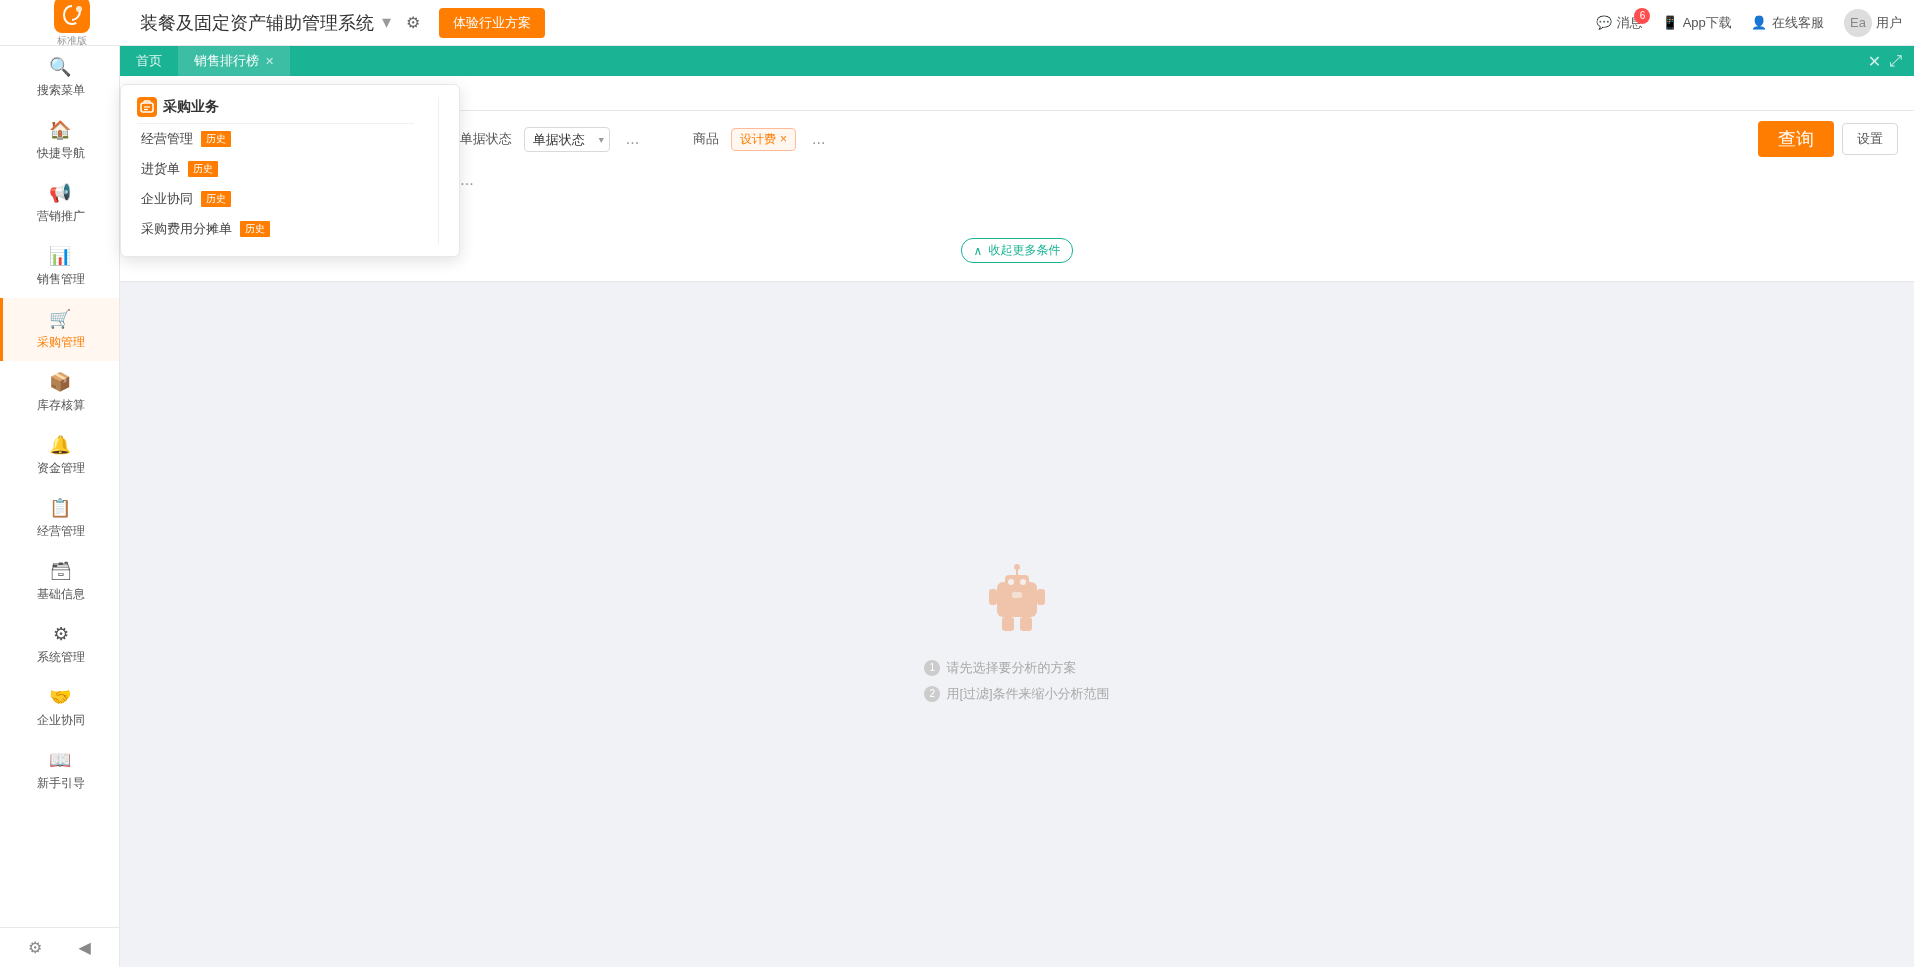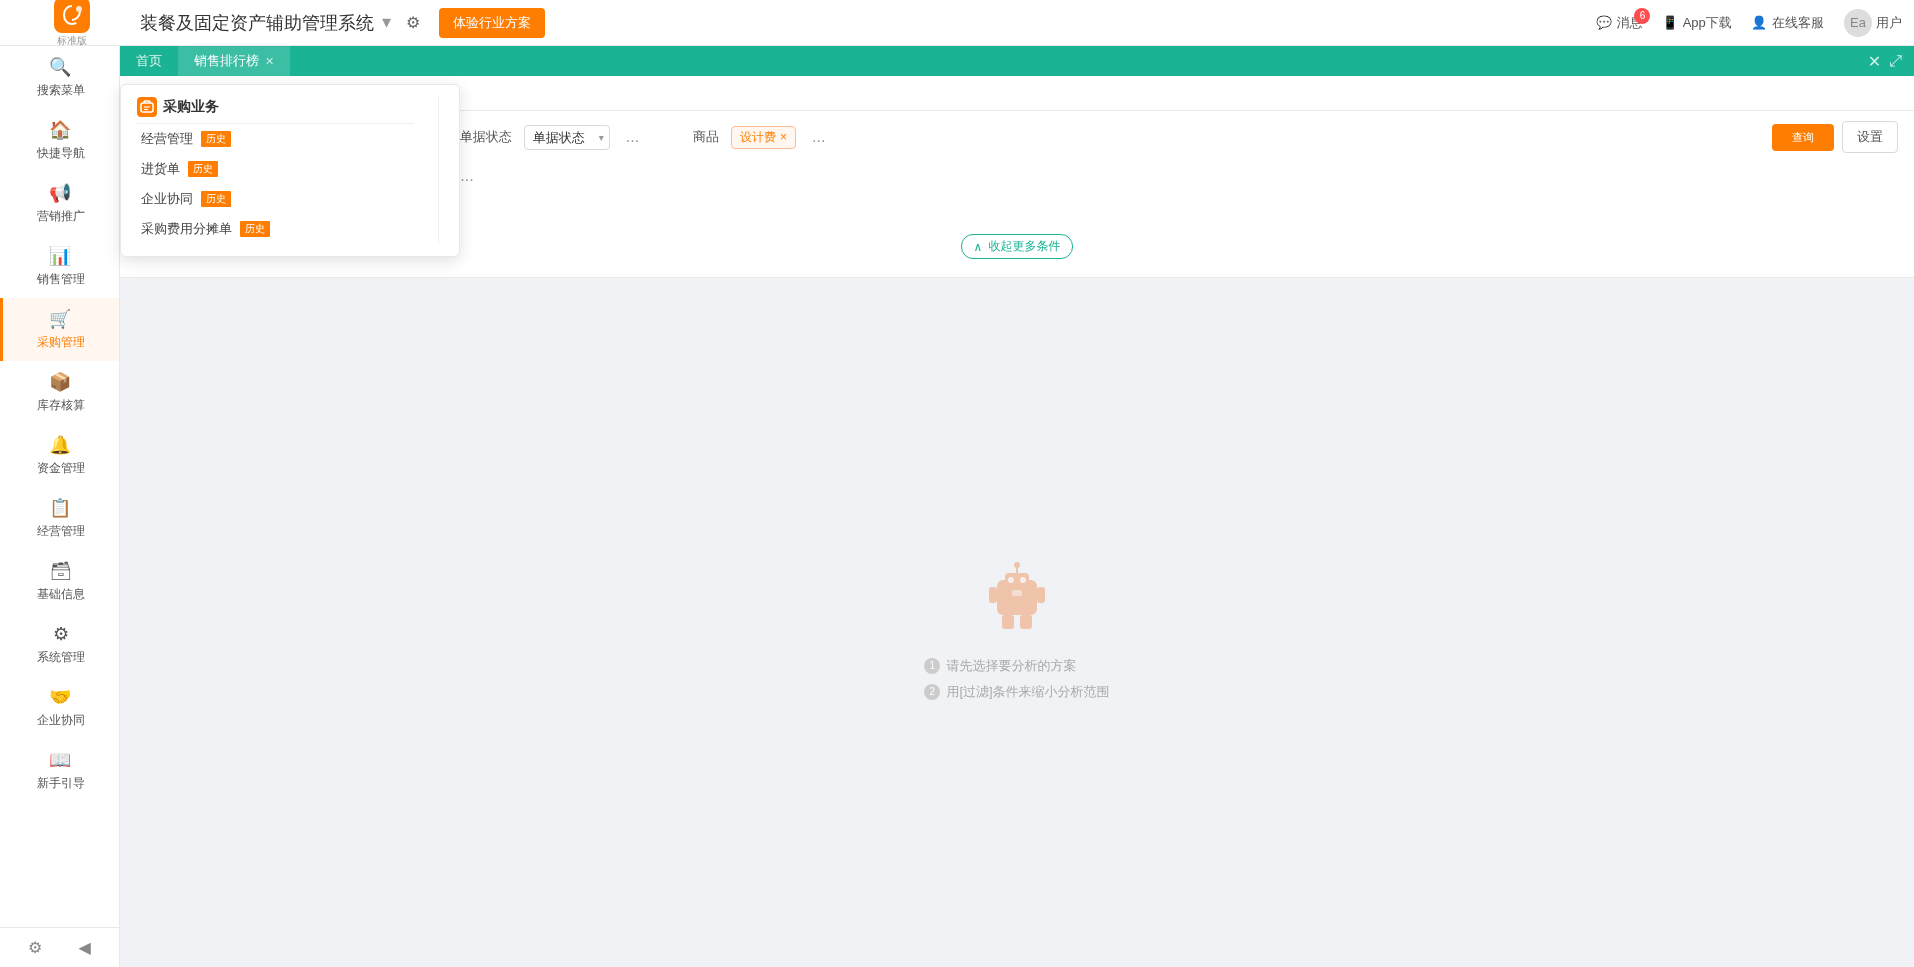--- a/index.html
+++ b/index.html
@@ -274,21 +274,21 @@
       display: flex;
       align-items: center;
       gap: 8px;
     }
     .btn-query {
       background: #ff7d00;
       color: #fff;
       border: none;
       border-radius: 4px;
       padding: 6px 20px;
-      font-size: 11px;
+      font-size: 18px;
       cursor: pointer;
     }
     .btn-settings {
       background: #fff;
       color: #555;
       border: 1px solid #d9d9d9;
       border-radius: 4px;
       padding: 6px 14px;
       font-size: 13px;
       cursor: pointer;

